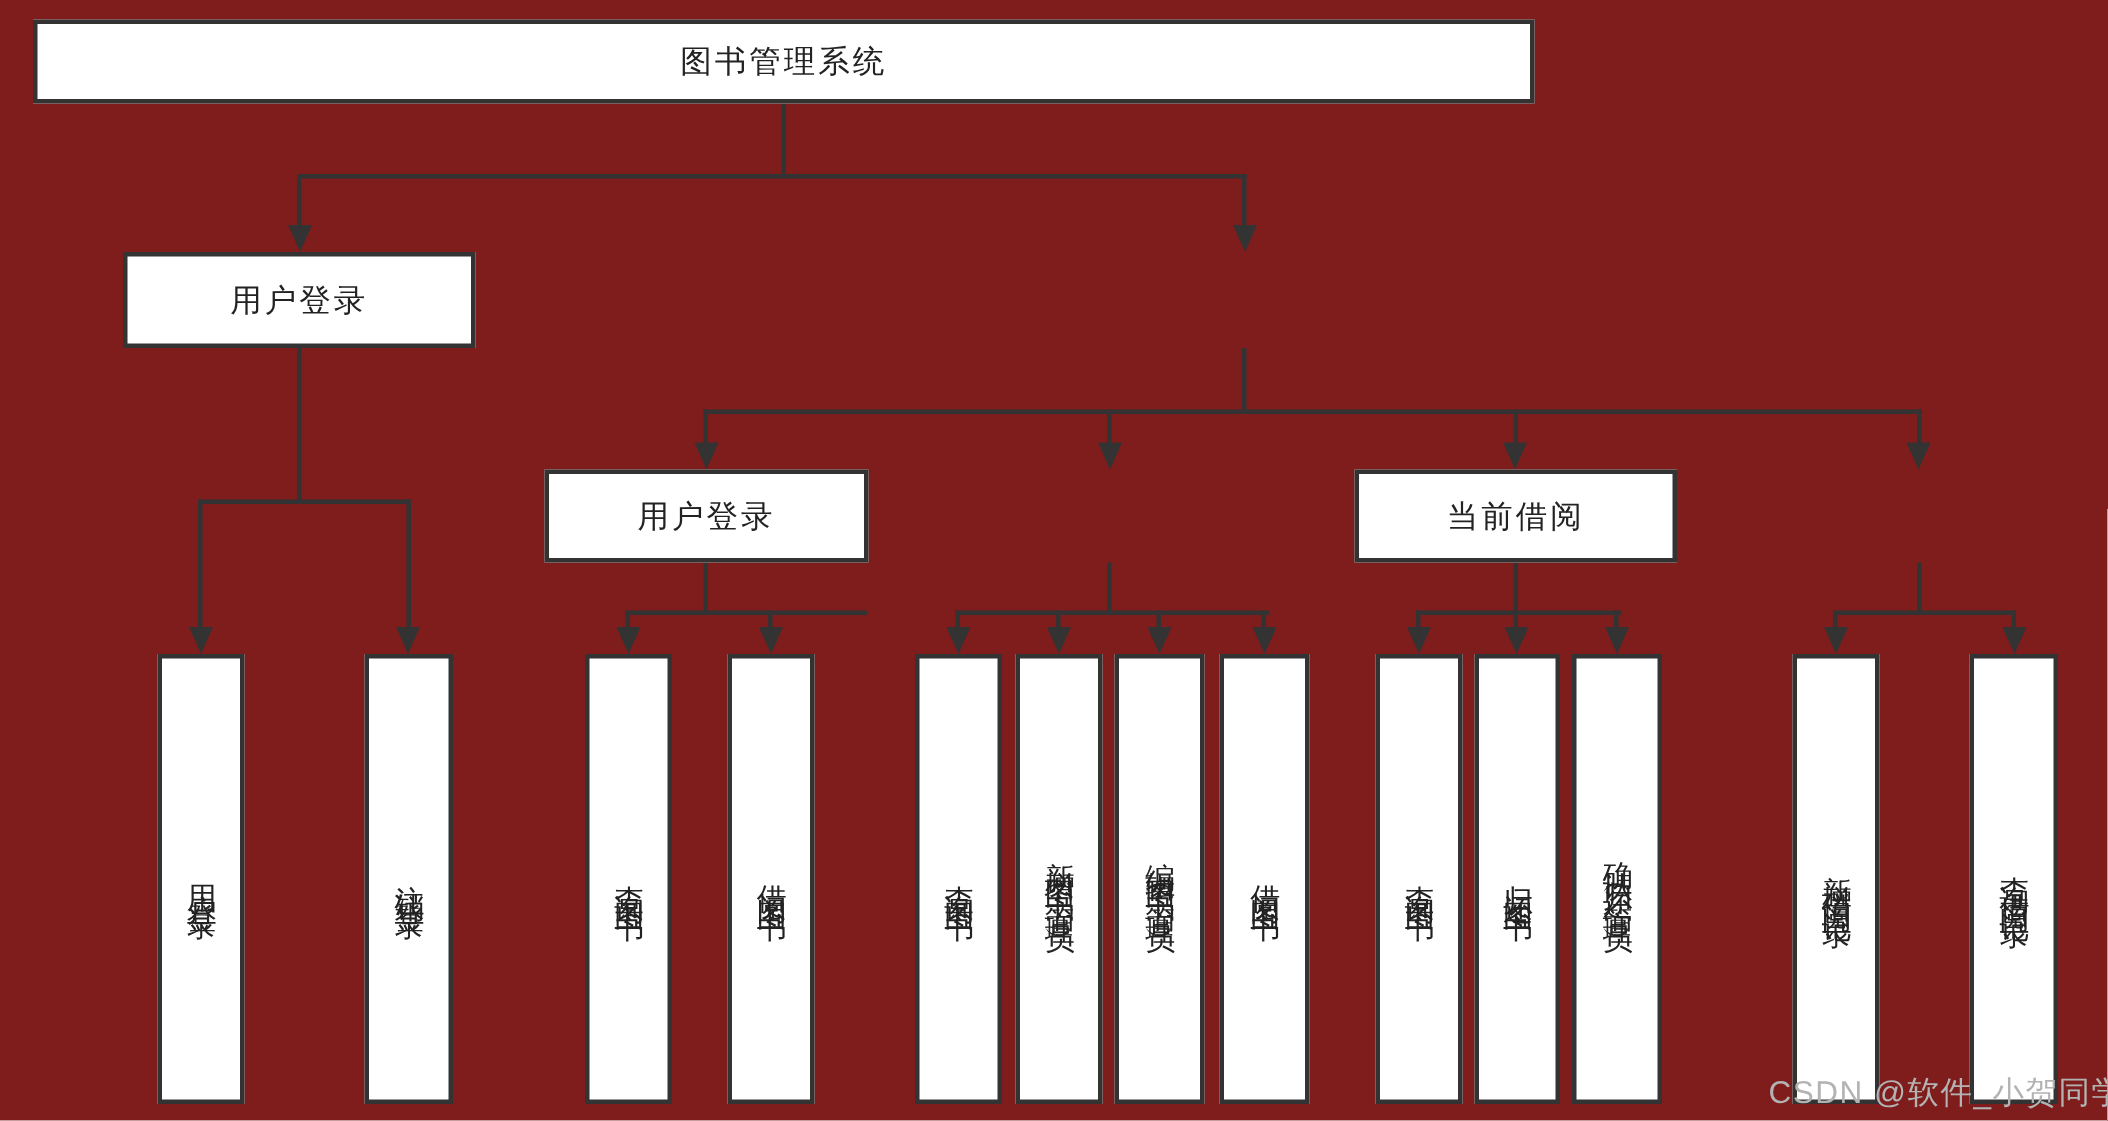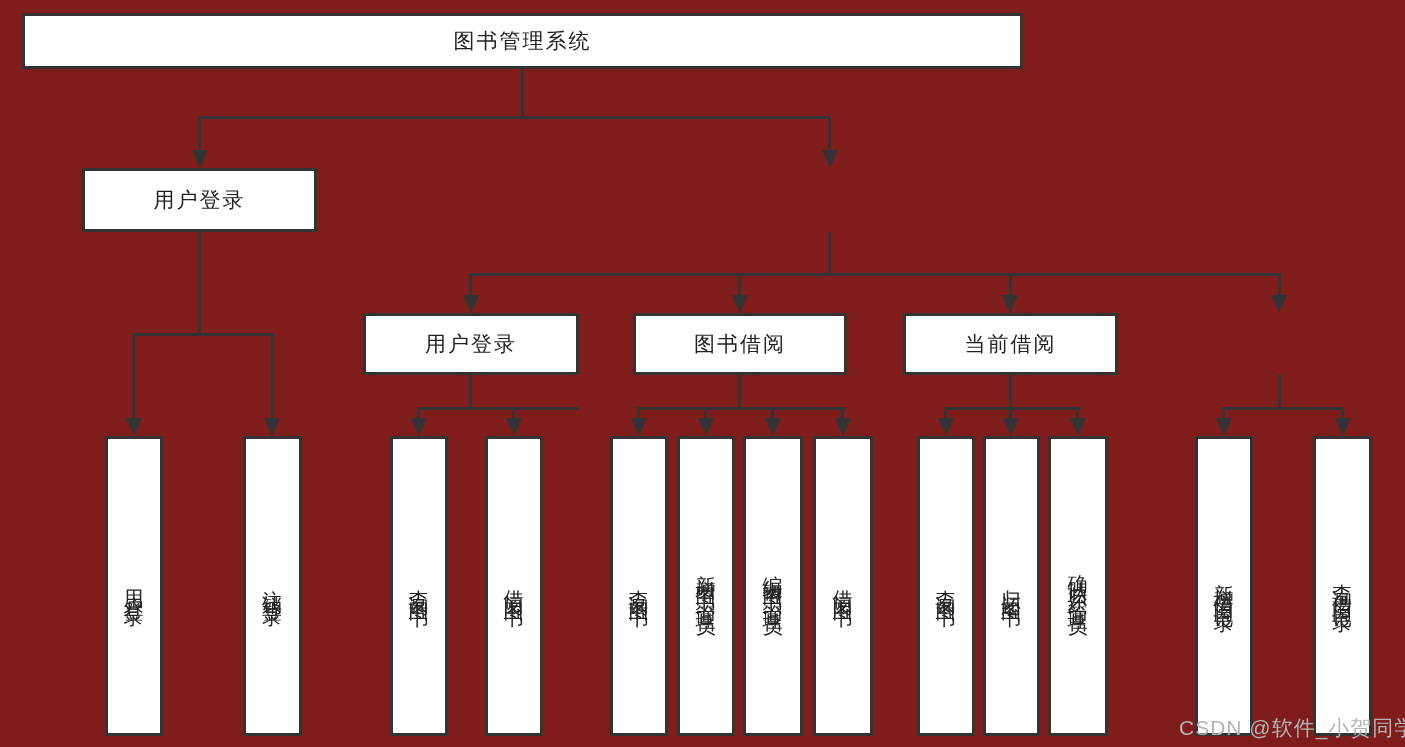--- a/index.html
+++ b/index.html
@@ -81,23 +81,20 @@
   <div class="ln" style="left:1009px;top:273px;width:3px;height:24px"></div>
   <div class="ln" style="left:1278px;top:273px;width:3px;height:24px"></div>
   <div class="ar" style="left:463px;top:295px"></div>
   <div class="ar" style="left:732px;top:295px"></div>
   <div class="ar" style="left:1002px;top:295px"></div>
   <div class="ar" style="left:1271px;top:295px"></div>
 
   <div class="box h" style="left:363px;top:313px;width:216px;height:62px">
     <span>用户登录</span>
   </div>
-  <div class="box h" style="left:633px;top:313px;width:214px;height:62px">
-    <span>图书借阅</span>
-  </div>
   <div class="box h" style="left:903px;top:313px;width:215px;height:62px">
     <span>当前借阅</span>
   </div>
 
   <div class="ln" style="left:469px;top:375px;width:3px;height:35px"></div>
   <div class="ln" style="left:417px;top:407px;width:161px;height:3px"></div>
   <div class="ln" style="left:417px;top:407px;width:3px;height:13px"></div>
   <div class="ln" style="left:512px;top:407px;width:3px;height:13px"></div>
   <div class="ar" style="left:411px;top:418px"></div>
   <div class="ar" style="left:506px;top:418px"></div>

